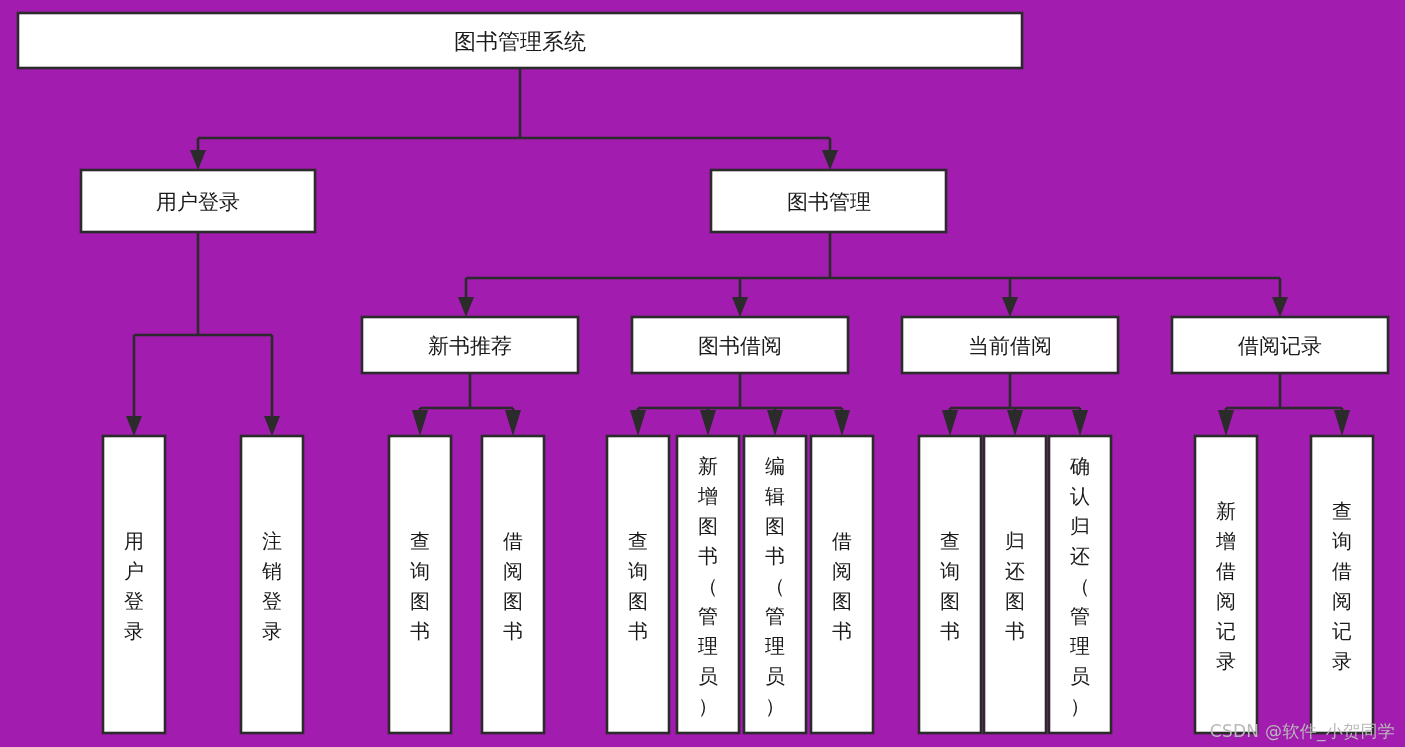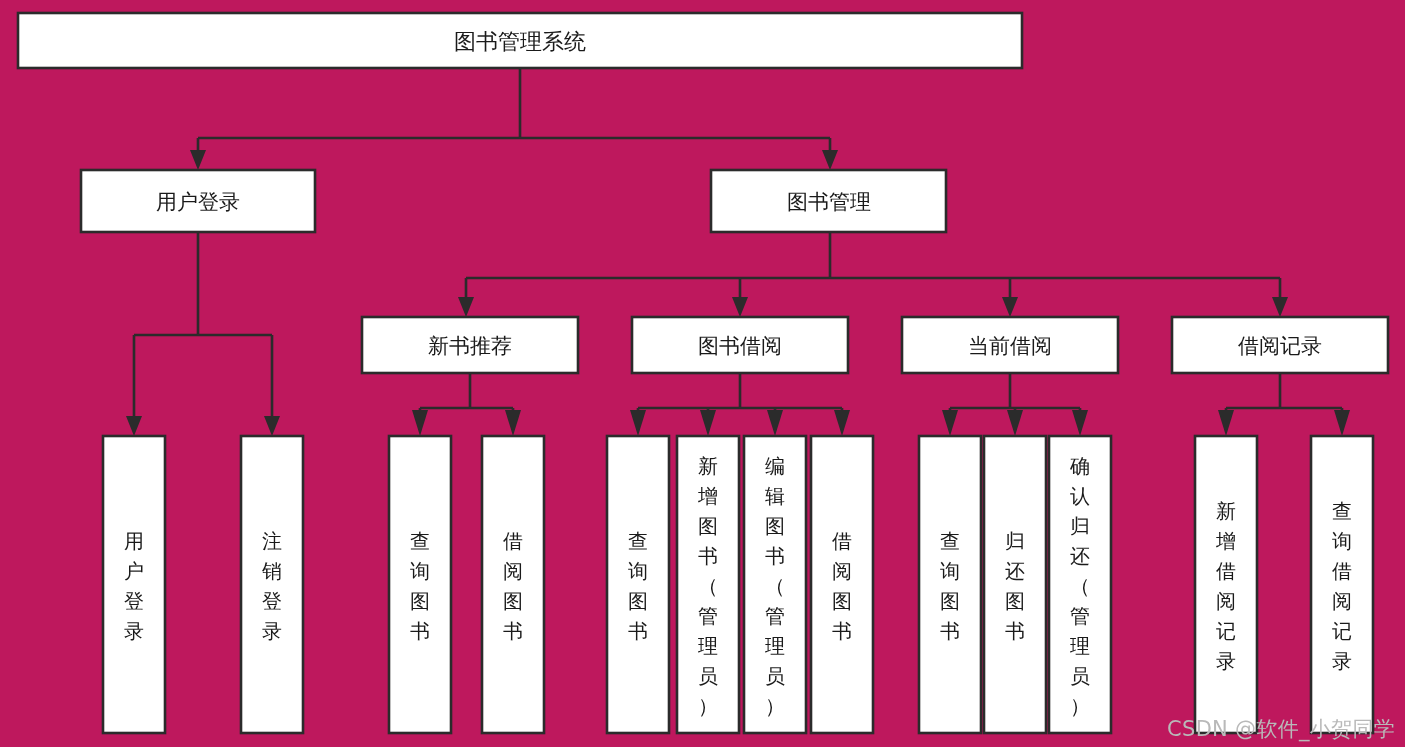--- a/index.html
+++ b/index.html
@@ -10,21 +10,21 @@
   body {
     width: 1405px;
     height: 747px;
     font-family: "DejaVu Sans", "Liberation Sans", sans-serif;
     overflow: hidden;
   }
   #diagram-root {
     position: relative;
     width: 1405px;
     height: 747px;
-    background: #be185d;
+    background: #a21caf;
   }
   svg#flowchart {
     position: absolute;
     top: 0;
     left: 0;
     width: 1405px;
     height: 747px;
     display: block;
   }
   .node-box {
@@ -55,21 +55,21 @@
   }
   .arrow-head {
     fill: #2b2b2b;
     stroke: none;
   }
   .watermark {
     position: absolute;
     right: 10px;
     bottom: 4px;
     font-family: "DejaVu Sans", "Liberation Sans", sans-serif;
-    font-size: 21px;
+    font-size: 17px;
     color: #b9b9b9;
     white-space: nowrap;
     letter-spacing: 0.3px;
   }
 </style>
 </head>
 <body>
 
 <div id="diagram-root">
 

